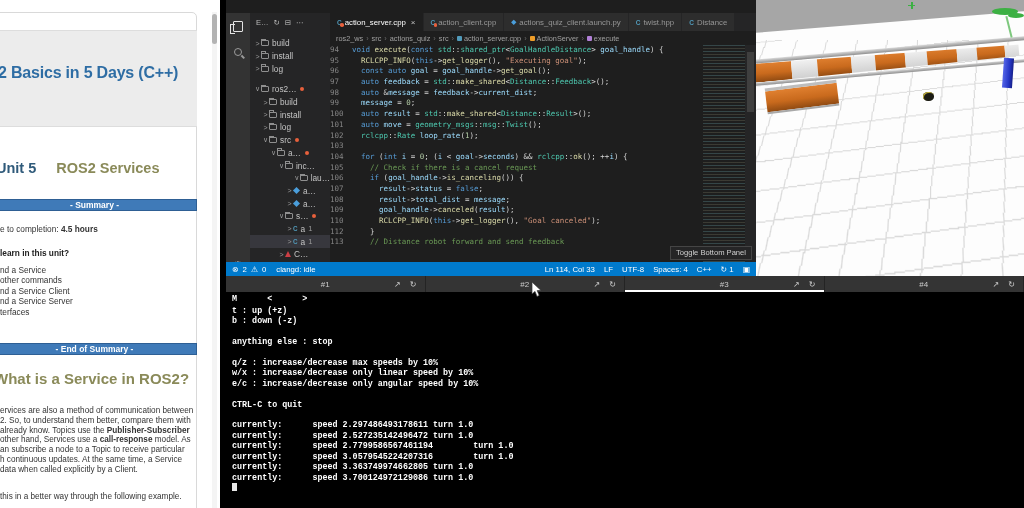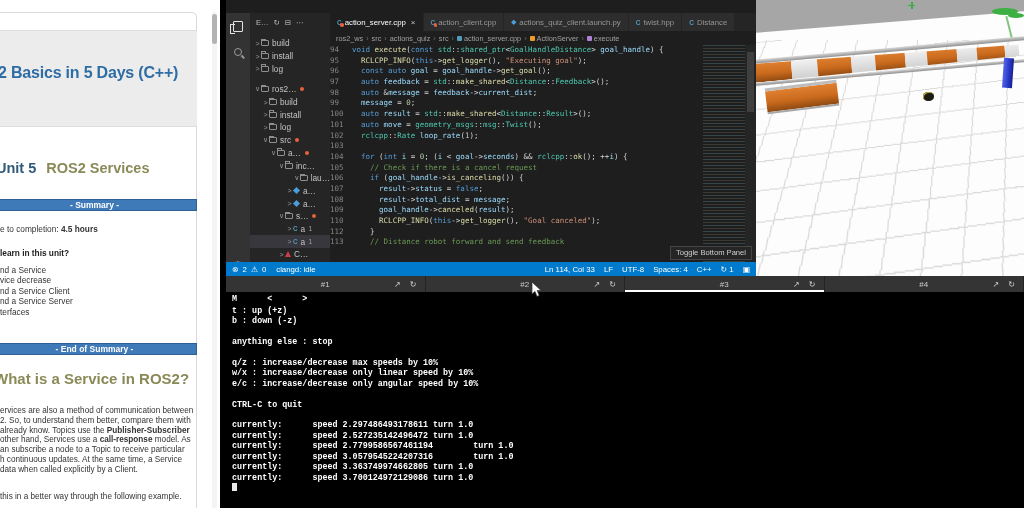--- a/index.html
+++ b/index.html
@@ -9,21 +9,21 @@
   }
   *{margin:0;padding:0;box-sizing:border-box}
   html,body{width:1024px;height:508px;overflow:hidden;background:#000;font-family:"Liberation Sans",sans-serif}
   
   #course{position:absolute;left:0;top:0;width:220px;height:508px;background:#fff;overflow:hidden}
   #course .card-edge{position:absolute;left:-20px;top:12px;width:217px;height:600px;border:1px solid #d9d9d9;border-radius:5px}
   #course .hdr-box{position:absolute;left:0;top:30px;width:197px;height:97px;background:#ececec;border-bottom:1px solid #ddd}
   #course .hdr-div{position:absolute;left:0;top:30px;width:197px;height:1px;background:#ddd}
   #course .title{position:absolute;left:-2px;top:64px;width:200px;font-size:16px;font-weight:bold;color:var(--title-blue);letter-spacing:-.2px}
   .unit-row{position:absolute;left:-4px;top:160px;width:210px;font-size:14.5px;font-weight:bold}
-  .unit-num{color:var(--unit-navy)} .unit-name{color:var(--olive);margin-left:10px}
+  .unit-num{color:var(--unit-navy)} .unit-name{color:var(--olive);margin-left:20px}
   .blue-bar{position:absolute;left:-8px;width:205px;height:12px;background:var(--bar-blue);border:1px solid #2e5f94;color:#fff;
     font-size:8.5px;font-weight:bold;text-align:center;line-height:11px}
   #sum-bar{top:199px} #end-bar{top:343px}
   .small{font-size:8.3px;color:#333}
   #completion{position:absolute;left:0;top:224px}
   #learn{position:absolute;left:0;top:248px;font-weight:bold;color:#222}
   #topics{position:absolute;left:0;top:265px;line-height:10.4px}
   #sec-head{position:absolute;left:-6px;top:370px;width:215px;font-size:15px;font-weight:bold;color:var(--olive)}
   #paragraph{position:absolute;left:0;top:406px;line-height:9.8px;font-size:8.2px;color:#333;width:212px;white-space:nowrap}
   #closing{position:absolute;left:0;top:492px;font-size:8.2px;color:#333;white-space:nowrap}
@@ -137,21 +137,21 @@
   <div class="unit-row">
     <span class="unit-num">Unit 5</span><span class="unit-name">ROS2 Services</span>
   </div>
   <div class="blue-bar" id="sum-bar">- Summary -</div>
   <div class="small" id="completion">
     <span>e to completion: </span><b>4.5 hours</b>
   </div>
   <div class="small" id="learn">learn in this unit?</div>
   <div class="small" id="topics">
       <div>nd a Service</div>
-      <div>vice decrease</div>
+      <div>other commands</div>
       <div>nd a Service Client</div>
       <div>nd a Service Server</div>
       <div>terfaces</div>
     </div>
   <div class="blue-bar" id="end-bar">- End of Summary -</div>
   <div id="sec-head">What is a Service in ROS2?</div>
   <div id="paragraph">
       <div><span>ervices are also a method of communication between</span></div>
       <div><span>2. So, to understand them better, compare them with</span></div>
       <div><span>already know. Topics use the </span><b>Publisher-Subscriber</b></div>

